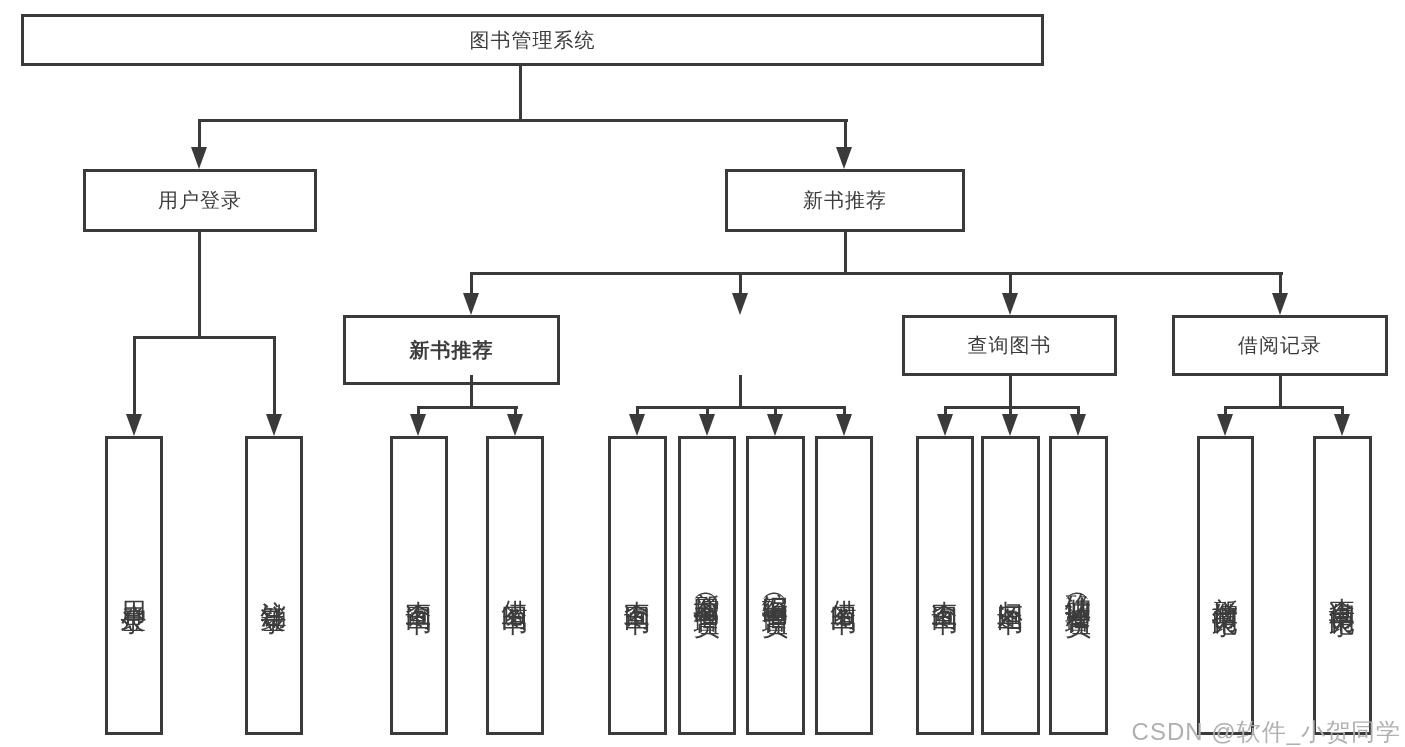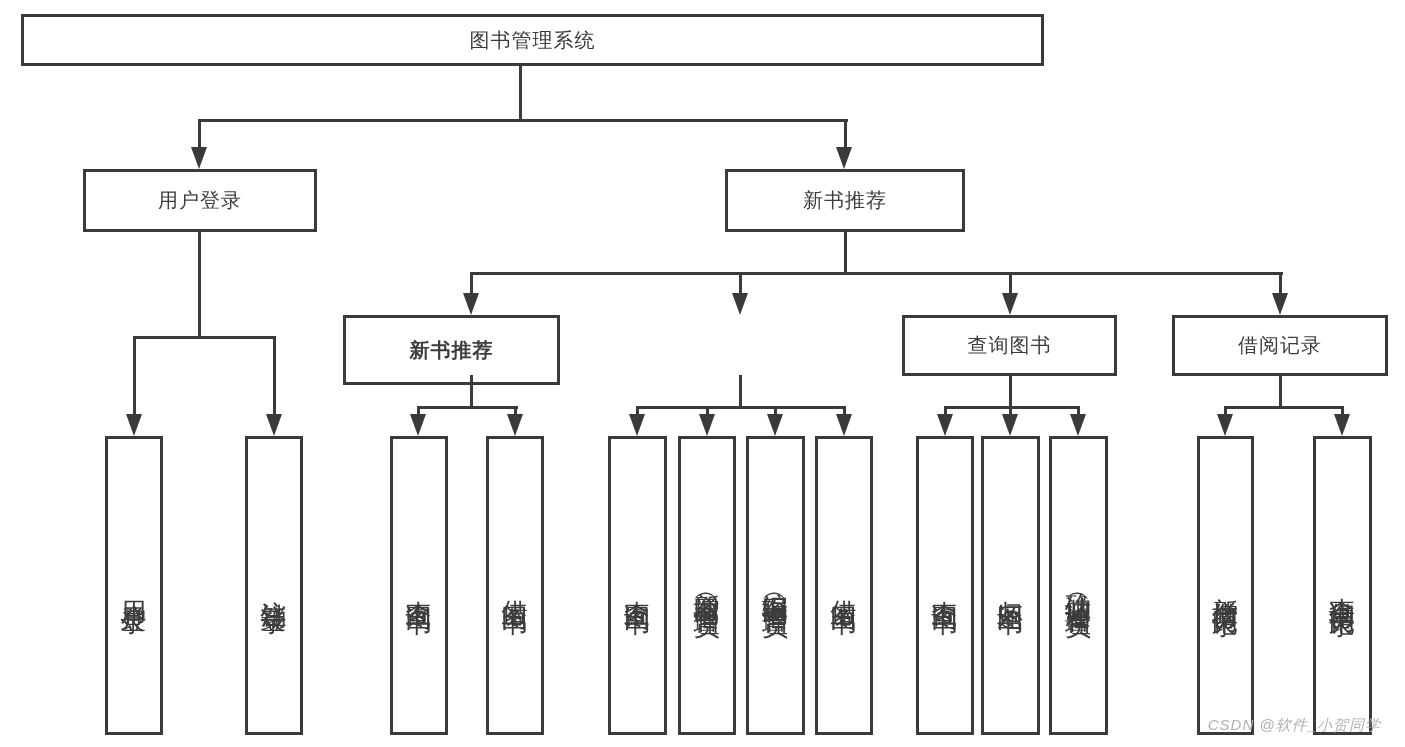--- a/index.html
+++ b/index.html
@@ -38,27 +38,26 @@
   .line{position:absolute;background:var(--line);}
   .arrow{
     position:absolute;
     width:0;height:0;
     border-left:8px solid transparent;
     border-right:8px solid transparent;
     border-top:22px solid var(--line);
   }
   #watermark{
     position:absolute;
-    top:716px;right:24px;
-    font-size:15px;
+    top:716px;right:4px;
+    font-size:24px;
     letter-spacing:1px;
     color:var(--wm);
     z-index:5;
     white-space:nowrap;
-    font-style:italic;
   }
 </style>
 </head>
 <body>
 
 <div id="stage">
 
   <div class="box hbox" style="left:21px;top:14px;width:1023px;height:52px;font-family:Liberation Serif, serif;">
     <span>图书管理系统</span>
   </div>

